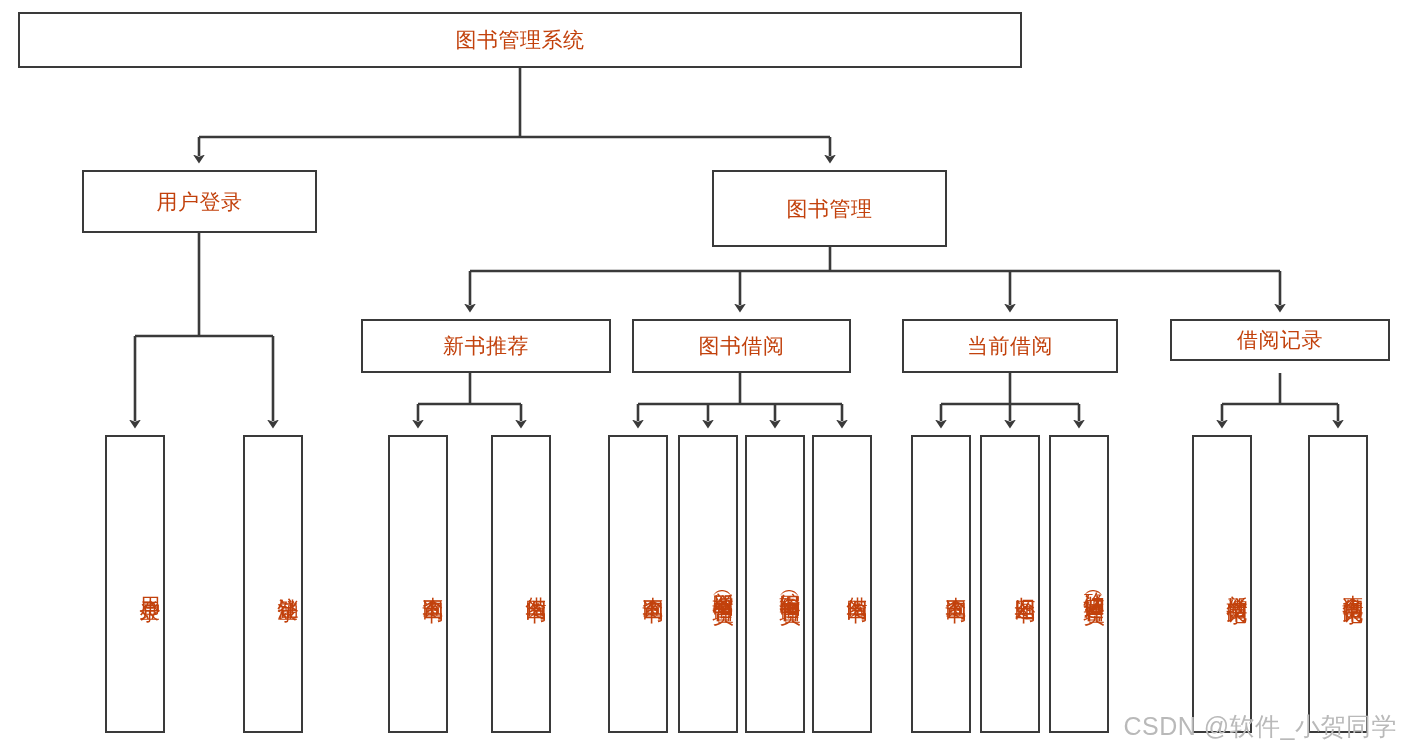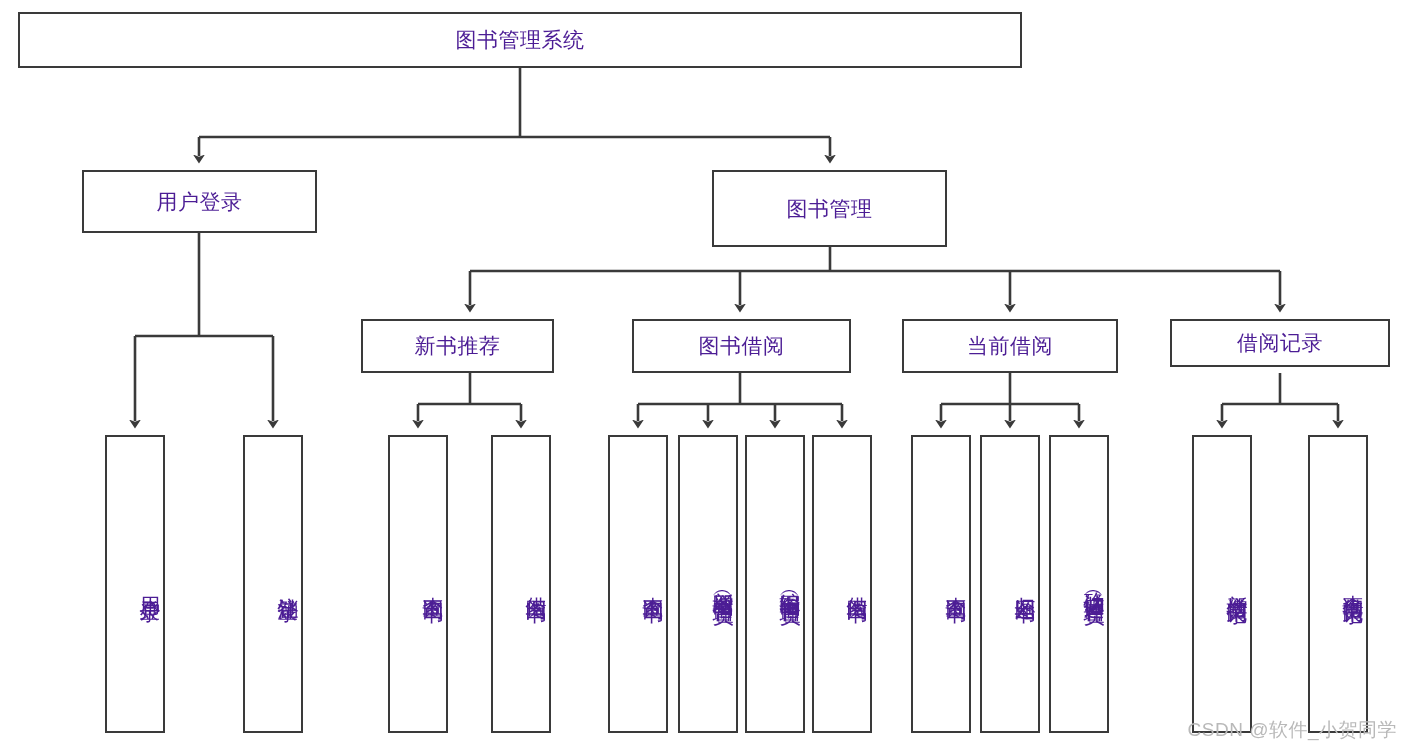--- a/index.html
+++ b/index.html
@@ -26,21 +26,21 @@
     height: 747px;
   }
   .node {
     position: absolute;
     box-sizing: border-box;
     background: #ffffff;
     border: 2px solid #3a3a3a;
     display: flex;
     align-items: center;
     justify-content: center;
-    color: #4c1d95;
+    color: #c2410c;
   }
   .node.horiz {
     font-size: 21px;
     letter-spacing: 0.5px;
     line-height: 1.1;
   }
   .node.vert {
     writing-mode: vertical-rl;
     text-orientation: upright;
     font-size: 21px;
@@ -58,21 +58,21 @@
     text-align: left;
   }
   .node-label {
     display: block;
     white-space: pre-wrap;
   }
   #watermark {
     position: absolute;
     right: 8px;
     bottom: 4px;
-    font-size: 19px;
+    font-size: 25px;
     color: #b9b9b9;
     letter-spacing: 0.5px;
     white-space: nowrap;
     pointer-events: none;
   }
 </style>
 </head>
 <body>
 
 <div id="diagram-root">
@@ -132,30 +132,30 @@
     <span class="node-label">图书管理系统</span>
   </div>
 
   <div class="node horiz" style="left:82px; top:170px; width:235px; height:63px;">
     <span class="node-label">用户登录</span>
   </div>
   <div class="node horiz" style="left:712px; top:170px; width:235px; height:77px;">
     <span class="node-label">图书管理</span>
   </div>
 
-  <div class="node horiz" style="left:361px; top:319px; width:193px; height:54px;">
+  <div class="node horiz" style="left:361px; top:319px; width:250px; height:54px;">
     <span class="node-label">新书推荐</span>
   </div>
   <div class="node horiz" style="left:902px; top:319px; width:216px; height:54px;">
     <span class="node-label">当前借阅</span>
   </div>
   <div class="node horiz" style="left:632px; top:319px; width:219px; height:54px;">
     <span class="node-label">图书借阅</span>
   </div>
-  <div class="node horiz" style="left:1170px; top:319px; width:220px; height:48px;align-items:center;">
+  <div class="node horiz" style="left:1170px; top:319px; width:220px; height:42px;align-items:center;">
     <span class="node-label">借阅记录</span>
   </div>
 
   <div class="node vert" style="left:105px; top:435px; width:60px; height:298px;">
     <span class="node-label">用户登录</span>
   </div>
   <div class="node vert" style="left:243px; top:435px; width:60px; height:298px;">
     <span class="node-label">注销登录</span>
   </div>
 

